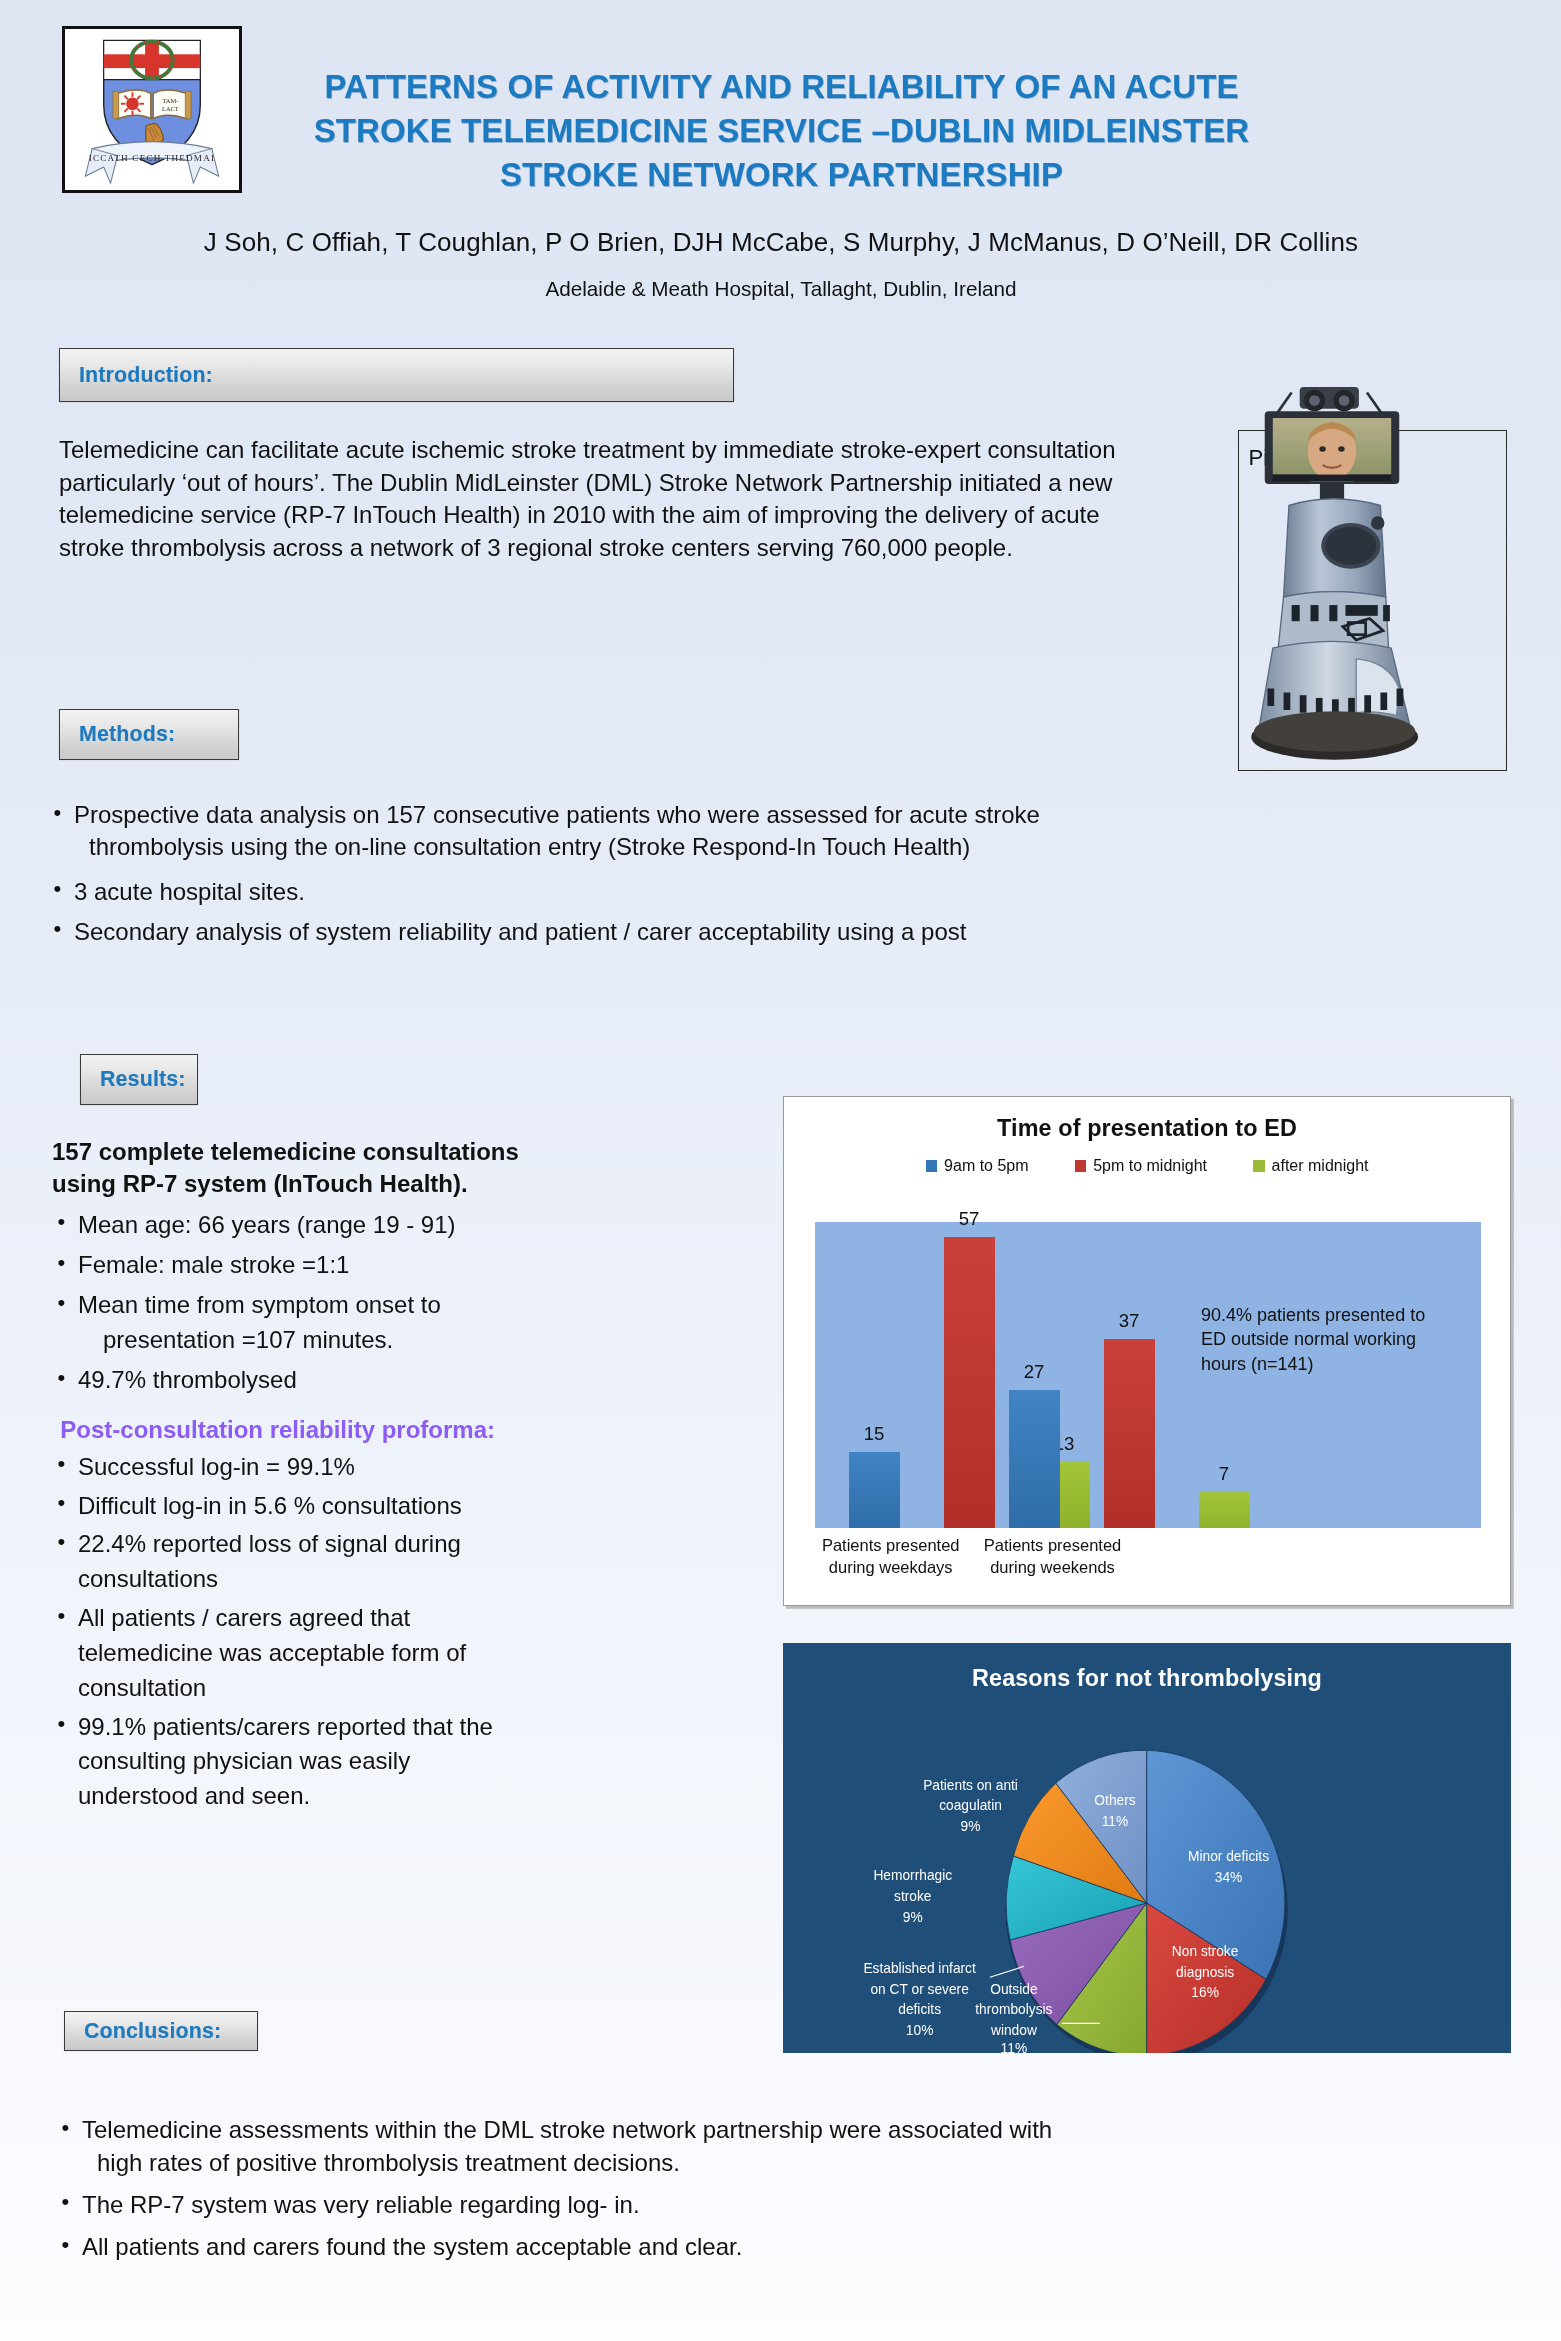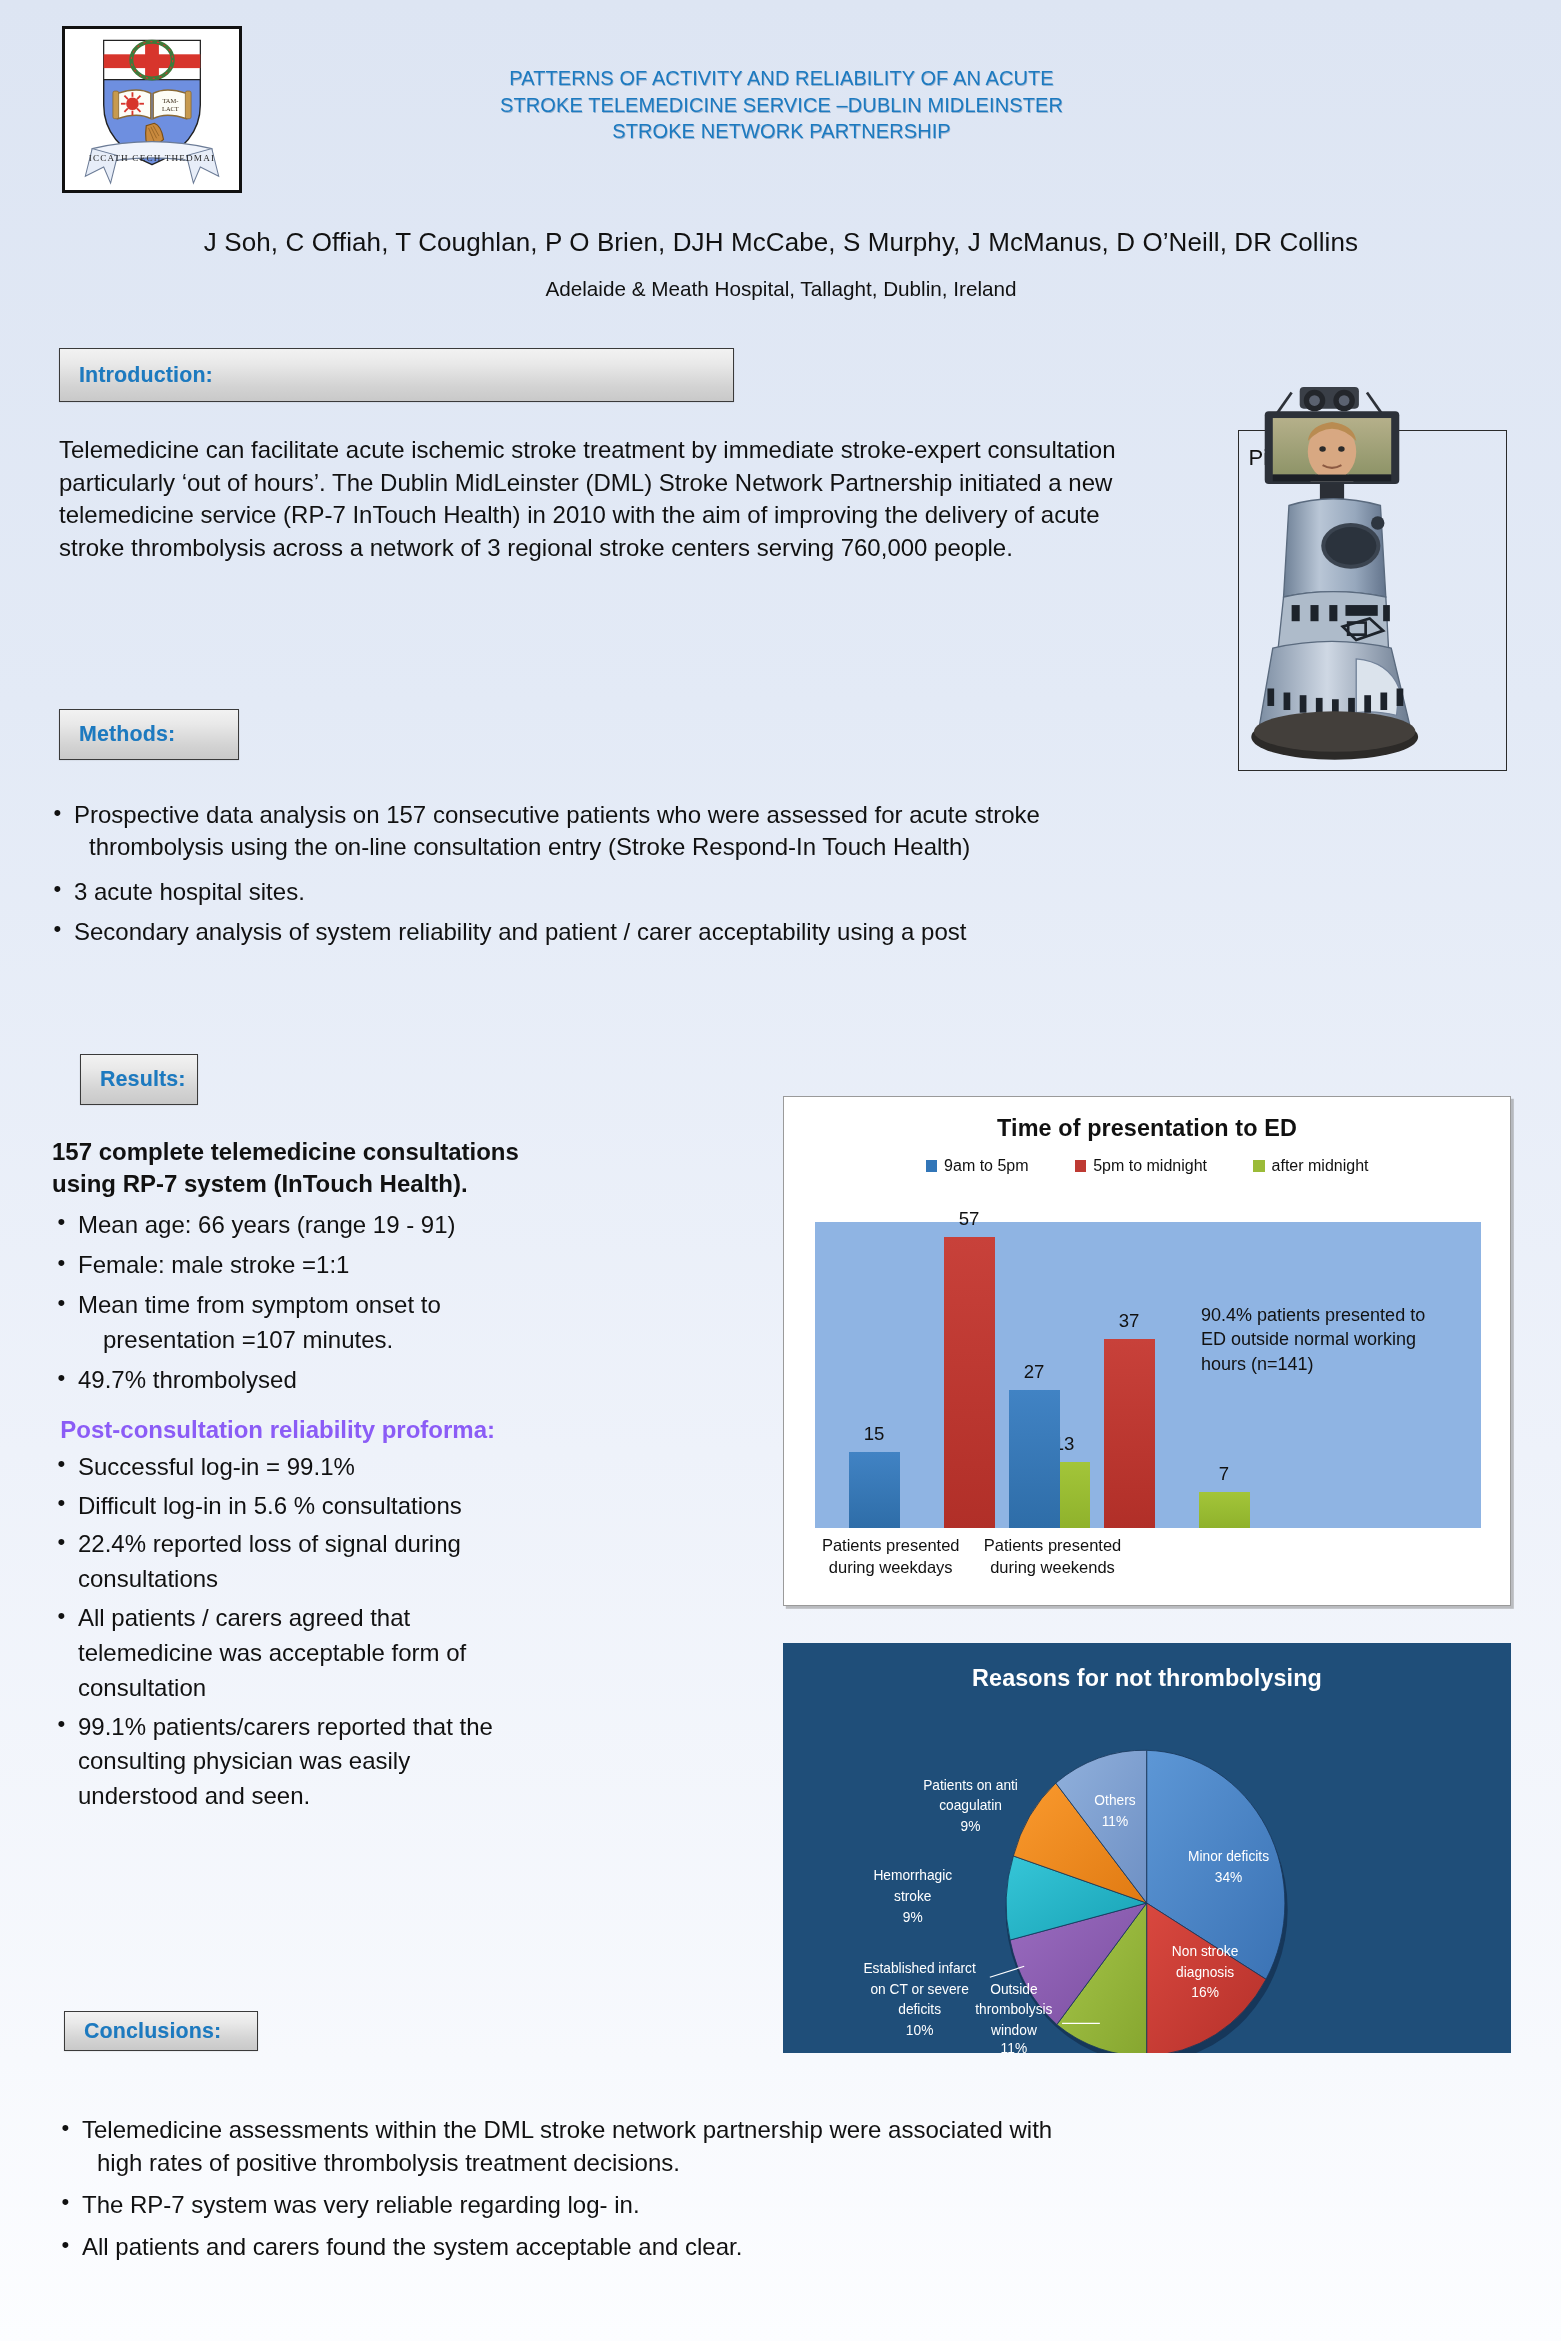--- a/index.html
+++ b/index.html
@@ -20,22 +20,22 @@
     border: 3.4px solid #111; background: #fff;
   }
   #crest svg { width: 100%; height: 100%; display: block; }
 
   #title-block {
     position: absolute; left: 258px; top: 65px; width: 1047px;
     text-align: center;
   }
   .title-line {
     color: #1C7AC0;
-    font-weight: normal;
-    font-size: 20px;
+    font-weight: bold;
+    font-size: 33px;
     letter-spacing: 0.1px;
     line-height: 1.33;
     text-shadow: 0.7px 0.7px 0 rgba(20,80,140,.35);
   }
   #authors {
     position: absolute; left: 0; top: 227px; width: 1562px;
     text-align: center; color: #111; font-size: 26px; letter-spacing: 0.1px;
   }
   #affiliation {
     position: absolute; left: 0; top: 277px; width: 1562px;

